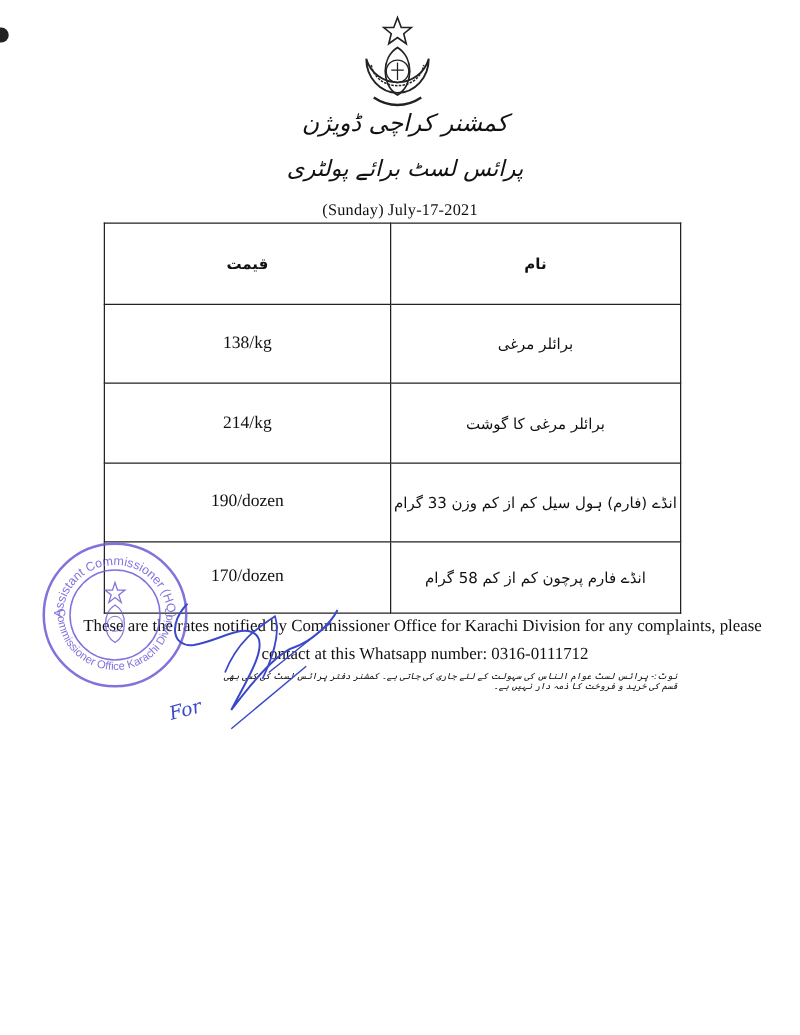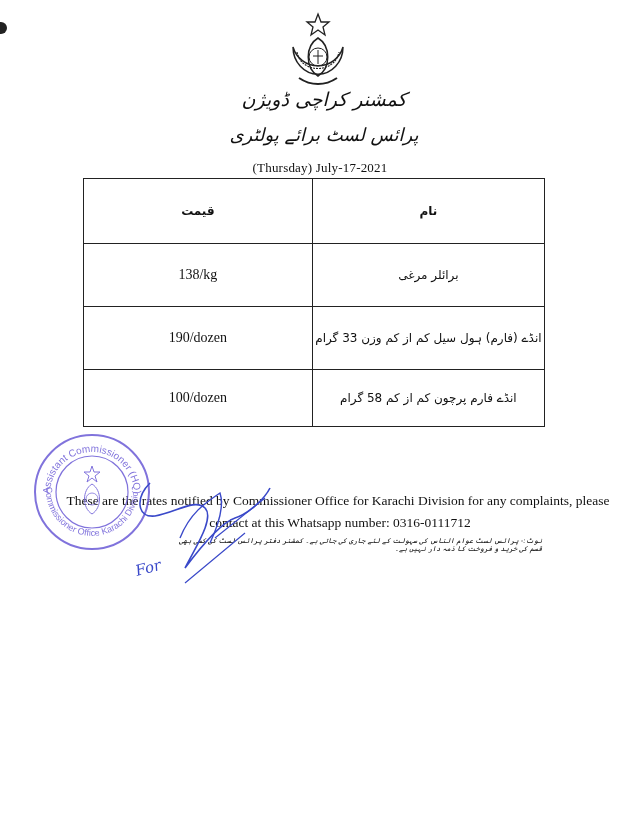--- a/index.html
+++ b/index.html
@@ -42,38 +42,42 @@
   <path d="M10,35 A26,26 0 0,0 60,35 A22,24 0 0,1 10,35 Z" fill="none" stroke="#222" stroke-width="1.5"></path>
   <path d="M35,26 C22,34 22,56 35,64 C48,56 48,34 35,26 Z" fill="none" stroke="#222" stroke-width="1.5"></path>
   <circle cx="35" cy="45" r="9" fill="none" stroke="#222" stroke-width="1"></circle>
   <path d="M30,44 L40,44 M35,38 L35,52" stroke="#222" stroke-width="1"></path>
   <path d="M14,40 C18,62 52,62 56,40" fill="none" stroke="#222" stroke-width="1.2" stroke-dasharray="2,1"></path>
   <path d="M16,66 C28,74 42,74 54,66" fill="none" stroke="#222" stroke-width="2"></path>
 </svg>
 
 <div class="title-ur t1">کمشنر کراچی ڈویژن</div>
 <div class="title-ur t2">پرائس لسٹ برائے پولٹری</div>
-<div class="date">(Thursday) July-17-2021</div>
+<div class="date">(Sunday) July-17-2021</div>
 
 <table class="prices">
   <tbody>
       <tr class="h">
     <td class="c-price hdr">قیمت</td>
     <td class="c-name hdr">نام</td>
   </tr>
   <tr class="r1">
     <td class="c-price">138/kg</td>
     <td class="c-name">برائلر مرغی</td>
   </tr>
+  <tr class="r2">
+    <td class="c-price">214/kg</td>
+    <td class="c-name">برائلر مرغی کا گوشت</td>
+  </tr>
   <tr class="r3">
     <td class="c-price">190/dozen</td>
     <td class="c-name">انڈے (فارم) ہول سیل کم از کم وزن 33 گرام</td>
   </tr>
   <tr class="r4">
-    <td class="c-price">100/dozen</td>
+    <td class="c-price">170/dozen</td>
     <td class="c-name">انڈے فارم پرچون کم از کم 58 گرام</td>
   </tr>
 </tbody>
   </table>
 
 <div class="note-en n1">These are the rates notified by Commissioner Office for Karachi Division for any complaints, please</div>
 <div class="note-en n2">contact at this Whatsapp number: 0316-0111712</div>
 <div class="note-ur">نوٹ:- پرائس لسٹ عوام الناس کی سہولت کے لئے جاری کی جاتی ہے۔ کمشنر دفتر پرائس لسٹ کی کسی بھی قسم کی خرید و فروخت کا ذمہ دار نہیں ہے۔</div>
 
 <svg class="stamp" viewBox="0 0 120 120">

